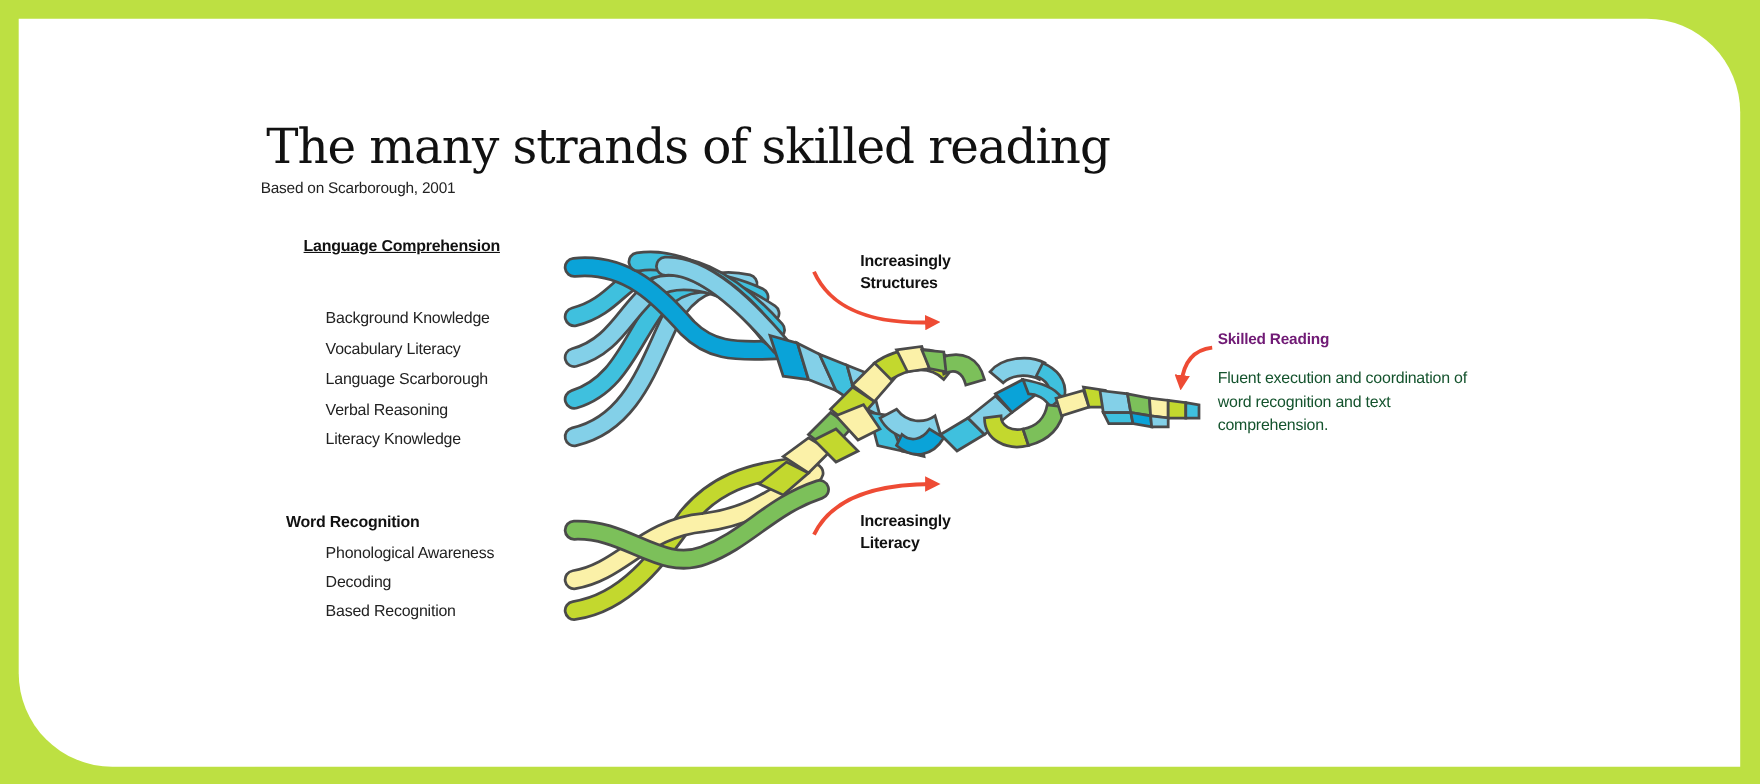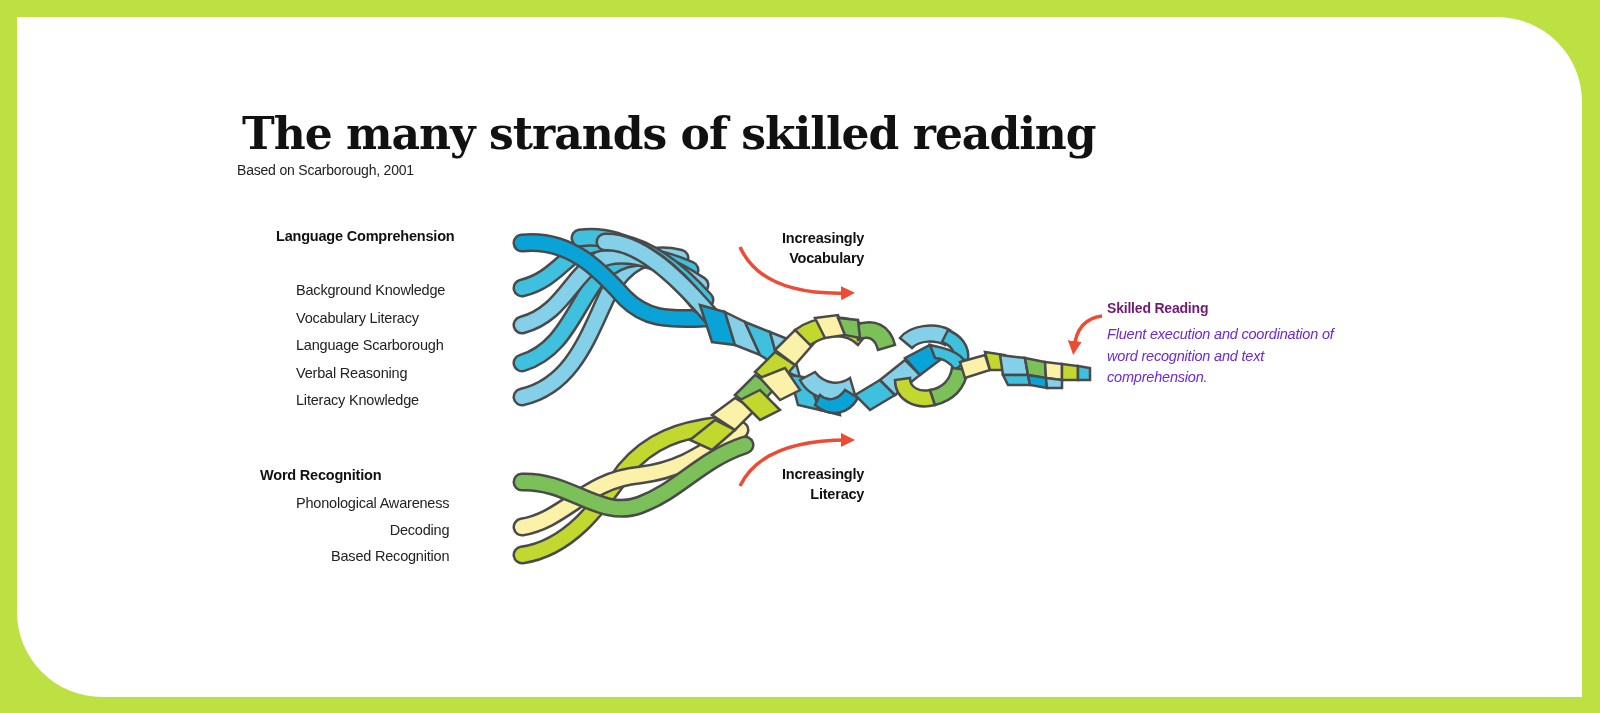--- a/index.html
+++ b/index.html
@@ -18,21 +18,21 @@
       background: #ffffff;
       border-radius: 0 85px 0 85px;
     }
     .title {
       position: absolute;
       left: 242px; top: 108px;
       font-family: "DejaVu Serif", "Liberation Serif", serif;
       font-size: 44px;
       letter-spacing: -1px;
       color: #111;
-      margin: 0; font-weight: bold;
+      margin: 0; font-weight: normal;
       white-space: nowrap;
     }
     .subtitle {
       position: absolute;
       left: 237px; top: 162px;
       font-size: 14px; color: #222;
       letter-spacing: -0.2px;
     }
     .group-head {
       position: absolute;
@@ -43,51 +43,49 @@
     .sub-list {
       position: absolute;
       margin: 0; padding: 0; list-style: none;
     }
     .sub-list li {
       font-size: 14.5px; color: #222;
       letter-spacing: -0.2px;
       white-space: nowrap;
     }
     .lc-list li { height: 27.5px; line-height: 18px; }
-    .wr-list li { height: 26.5px; line-height: 18px; text-align: right; }
+    .wr-list li { height: 26.5px; line-height: 18px; }
     .annot {
       position: absolute;
       font-size: 14.5px; font-weight: bold; color: #111;
       line-height: 20px;
       letter-spacing: -0.2px;
-      text-align: right;
     }
     .result-head {
       position: absolute; left: 1107px; top: 300px;
       font-size: 14px; font-weight: bold; color: #701a75;
       letter-spacing: -0.2px;
     }
     .result-desc {
-      position: absolute; left: 1107px; top: 324px;
+      position: absolute; left: 1107px; top: 334px;
       width: 230px;
-      font-size: 14.5px; color: #6d28d9; line-height: 21.5px;
-      letter-spacing: -0.2px;
-      font-style: italic;
+      font-size: 14.5px; color: #14532d; line-height: 21.5px;
+      letter-spacing: -0.2px;
     }
     svg.rope { position: absolute; left: 0; top: 0; }
   </style>
 </head>
 <body>
 
 <div class="panel"></div>
 
 <h1 class="title">The many strands of skilled reading</h1>
 <div class="subtitle">Based on Scarborough, 2001</div>
 
-<div class="group-head" style="left:276px; top:228px;">Language Comprehension</div>
+<div class="group-head" style="left:276px; top:216px;text-decoration:underline;">Language Comprehension</div>
 <ul class="sub-list lc-list" style="left:296px; top:260px;margin-top:21px;">
   <li>Background Knowledge</li>
   <li>Vocabulary Literacy</li>
   <li>Language Scarborough</li>
   <li>Verbal Reasoning</li>
   <li>Literacy Knowledge</li>
 </ul>
 
 <div class="group-head" style="left:260px; top:467px;">Word Recognition</div>
 <ul class="sub-list wr-list" style="left:296px; top:494px;">
@@ -192,21 +190,21 @@
     <path d="M1046,378 L1062,380 L1062,388 L1047,388 Z" fill="#83d0e8"></path>
   </g>
 
   <path d="M740,247 C755,280 790,295 848,293" stroke="#ee4b34" stroke-width="3.5" fill="none" marker-end="url(#arrowhead)"></path>
   <path d="M740,486 C755,455 790,440 848,440" stroke="#ee4b34" stroke-width="3.5" fill="none" marker-end="url(#arrowhead)"></path>
   <path d="M1102,316 C1085,318 1076,330 1074,348" stroke="#ee4b34" stroke-width="3.5" fill="none" marker-end="url(#arrowhead)"></path>
 </svg>
 
 <div class="annot" style="left:782px; top:228px;">
   <div>Increasingly</div>
-  <div>Vocabulary</div>
+  <div>Structures</div>
 </div>
 <div class="annot" style="left:782px; top:464px;">
   <div>Increasingly</div>
   <div>Literacy</div>
 </div>
 
 <div class="result-head">Skilled Reading</div>
 <div class="result-desc">Fluent execution and coordination of word recognition and text comprehension.</div>
 
 </body></html>

